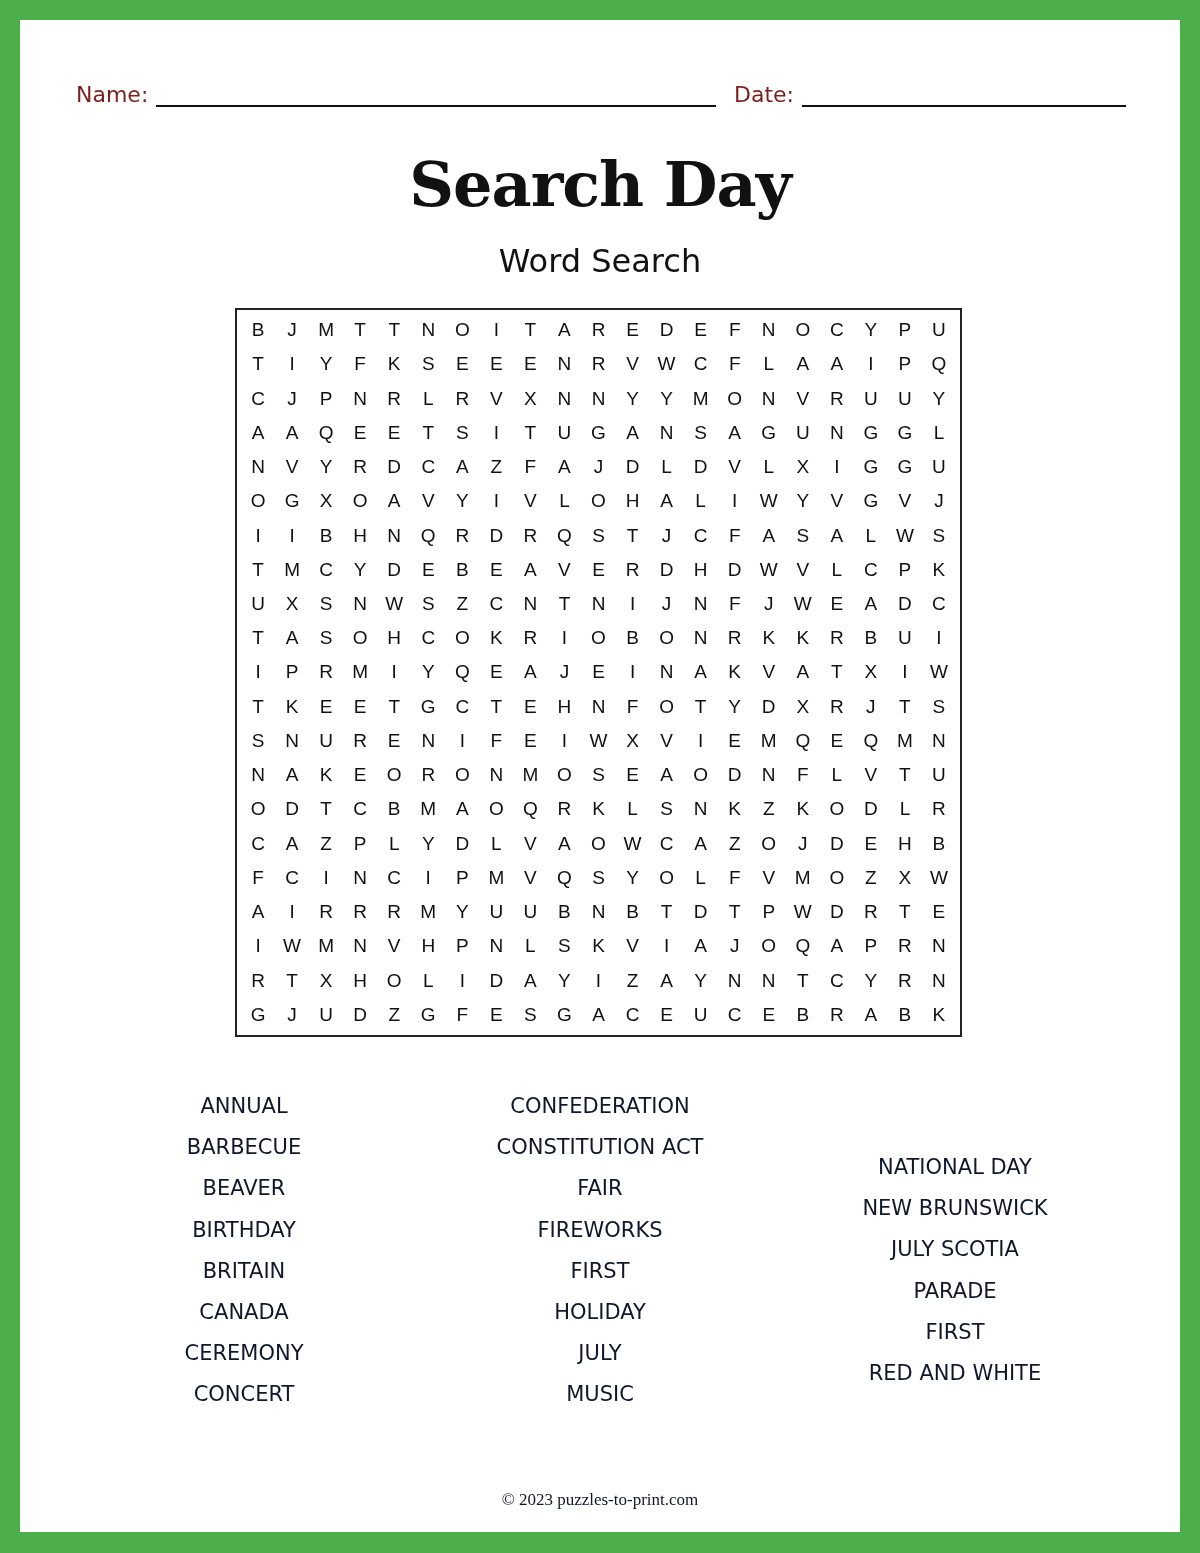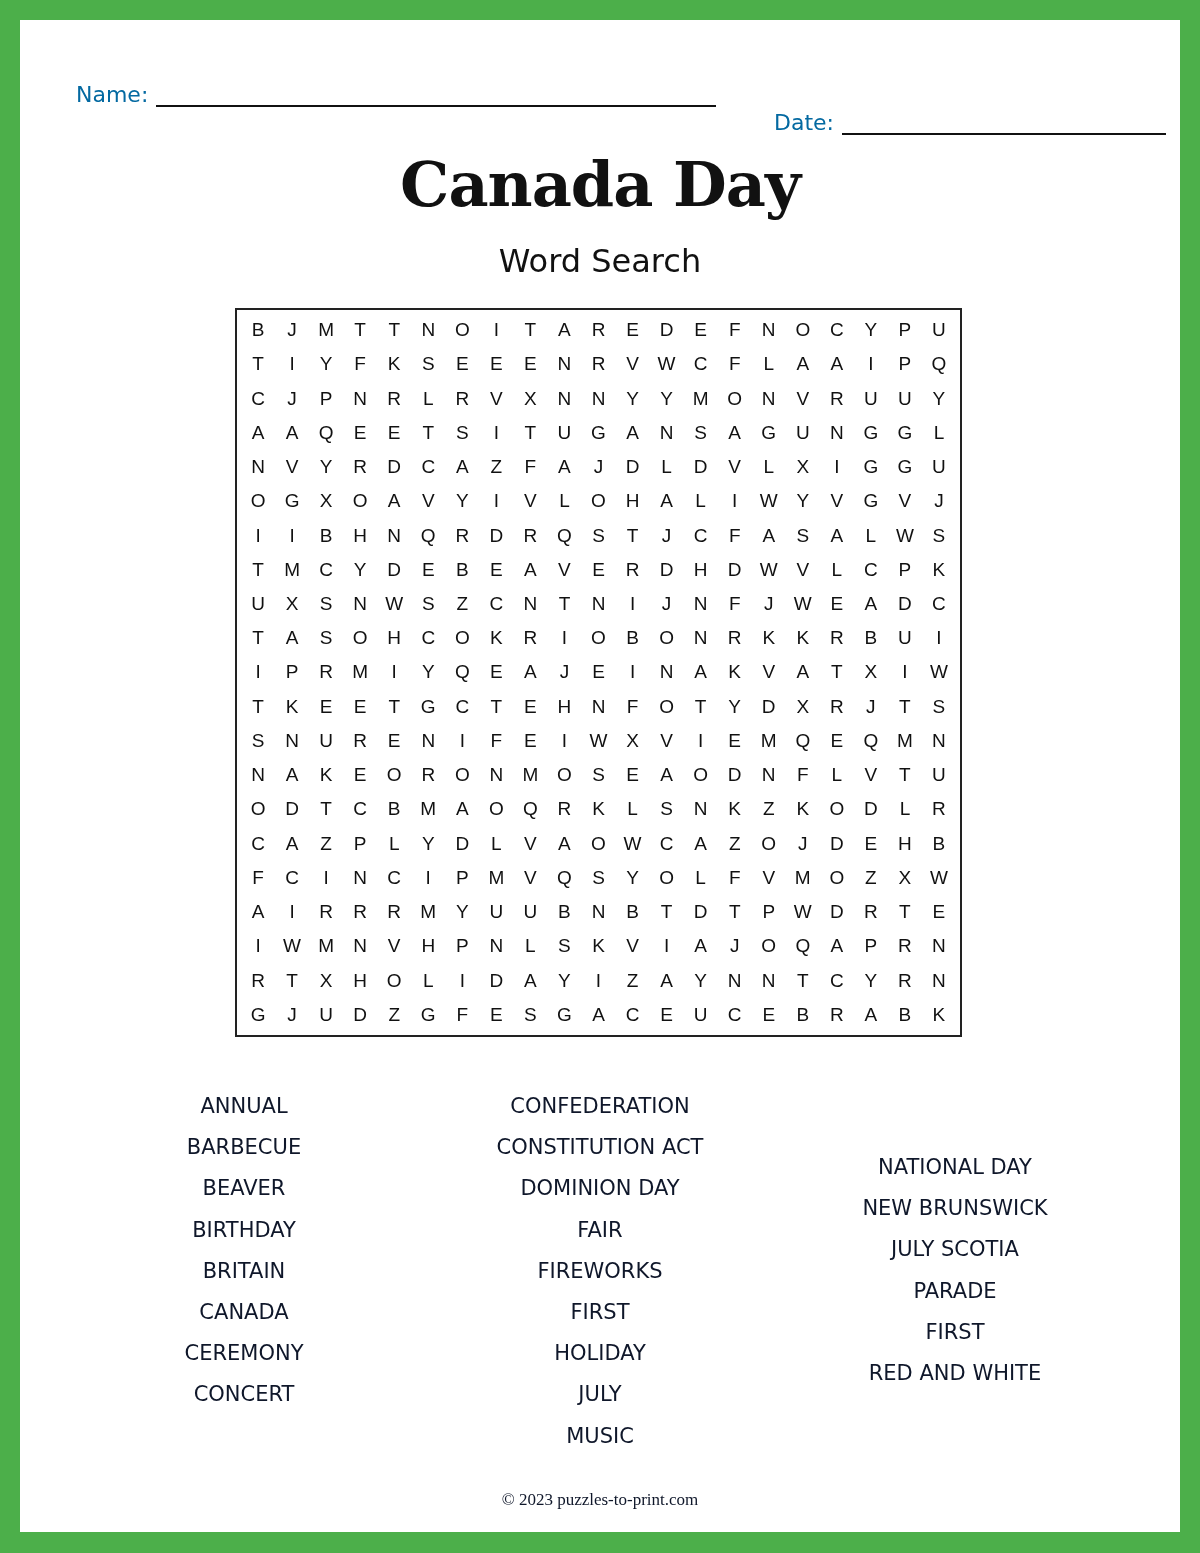--- a/index.html
+++ b/index.html
@@ -6,21 +6,21 @@
   body {
     width:1200px; height:1553px; background:#4caf4a;
     position:relative; overflow:hidden;
     font-family:"DejaVu Sans", sans-serif;
   }
   .page {
     position:absolute; left:20px; top:20px; width:1160px; height:1512px;
     background:#ffffff;
   }
   .hdr {
-    position:absolute; top:62px; font-size:22px; color:#0369a1;
+    position:absolute; top:62px; font-size:22px; color:#7f1d1d;
     font-family:"DejaVu Sans", sans-serif;
     display:flex; align-items:flex-end;
   }
   .hdr .line { border-bottom:2px solid #111; height:22px; margin-left:8px; }
   .title {
     position:absolute; left:0; right:0; top:128px; text-align:center;
     font-family:"DejaVu Serif", serif; font-weight:bold; font-size:62px;
     letter-spacing:-1px; color:#111;
   }
   .subtitle {
@@ -49,26 +49,26 @@
 </style>
 </head>
 <body>
 
 <div class="page">
 
   <div class="hdr" style="left:56px;">
     <span>Name:</span>
     <span class="line" style="width:560px;"></span>
   </div>
-  <div class="hdr" style="left:754px;margin-top:28px;">
+  <div class="hdr" style="left:714px;">
     <span>Date:</span>
     <span class="line" style="width:324px;"></span>
   </div>
 
-  <div class="title">Canada Day</div>
+  <div class="title">Search Day</div>
   <div class="subtitle">Word Search</div>
 
   <div class="grid" id="grid">
       <div class="cell">B</div>
       <div class="cell">J</div>
       <div class="cell">M</div>
       <div class="cell">T</div>
       <div class="cell">T</div>
       <div class="cell">N</div>
       <div class="cell">O</div>
@@ -514,21 +514,20 @@
       <div>BEAVER</div>
       <div>BIRTHDAY</div>
       <div>BRITAIN</div>
       <div>CANADA</div>
       <div>CEREMONY</div>
       <div>CONCERT</div>
     </div>
   <div class="words" id="col2" style="left:430px; width:300px; top:1066px;">
       <div>CONFEDERATION</div>
       <div>CONSTITUTION ACT</div>
-      <div>DOMINION DAY</div>
       <div>FAIR</div>
       <div>FIREWORKS</div>
       <div>FIRST</div>
       <div>HOLIDAY</div>
       <div>JULY</div>
       <div>MUSIC</div>
     </div>
   <div class="words" id="col3" style="left:785px; width:300px; top:1127px;">
       <div>NATIONAL DAY</div>
       <div>NEW BRUNSWICK</div>

